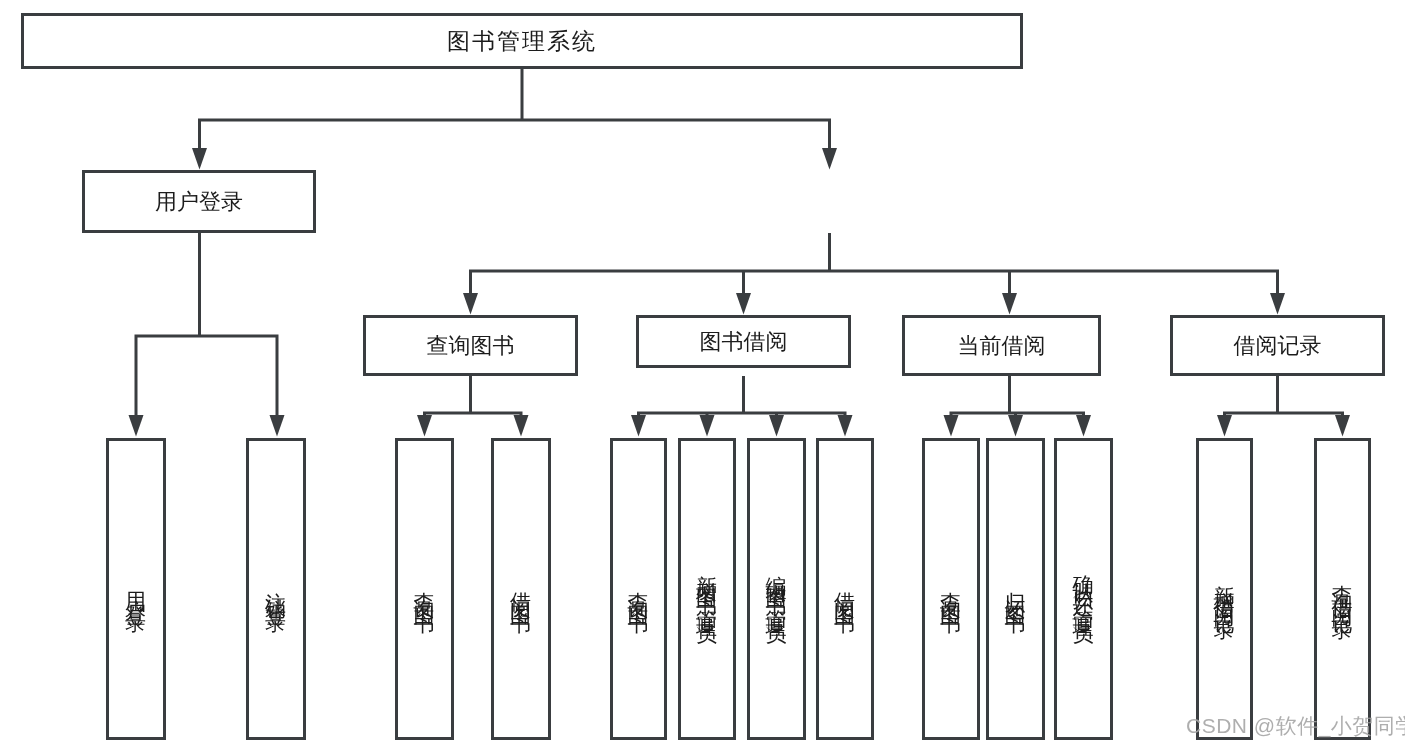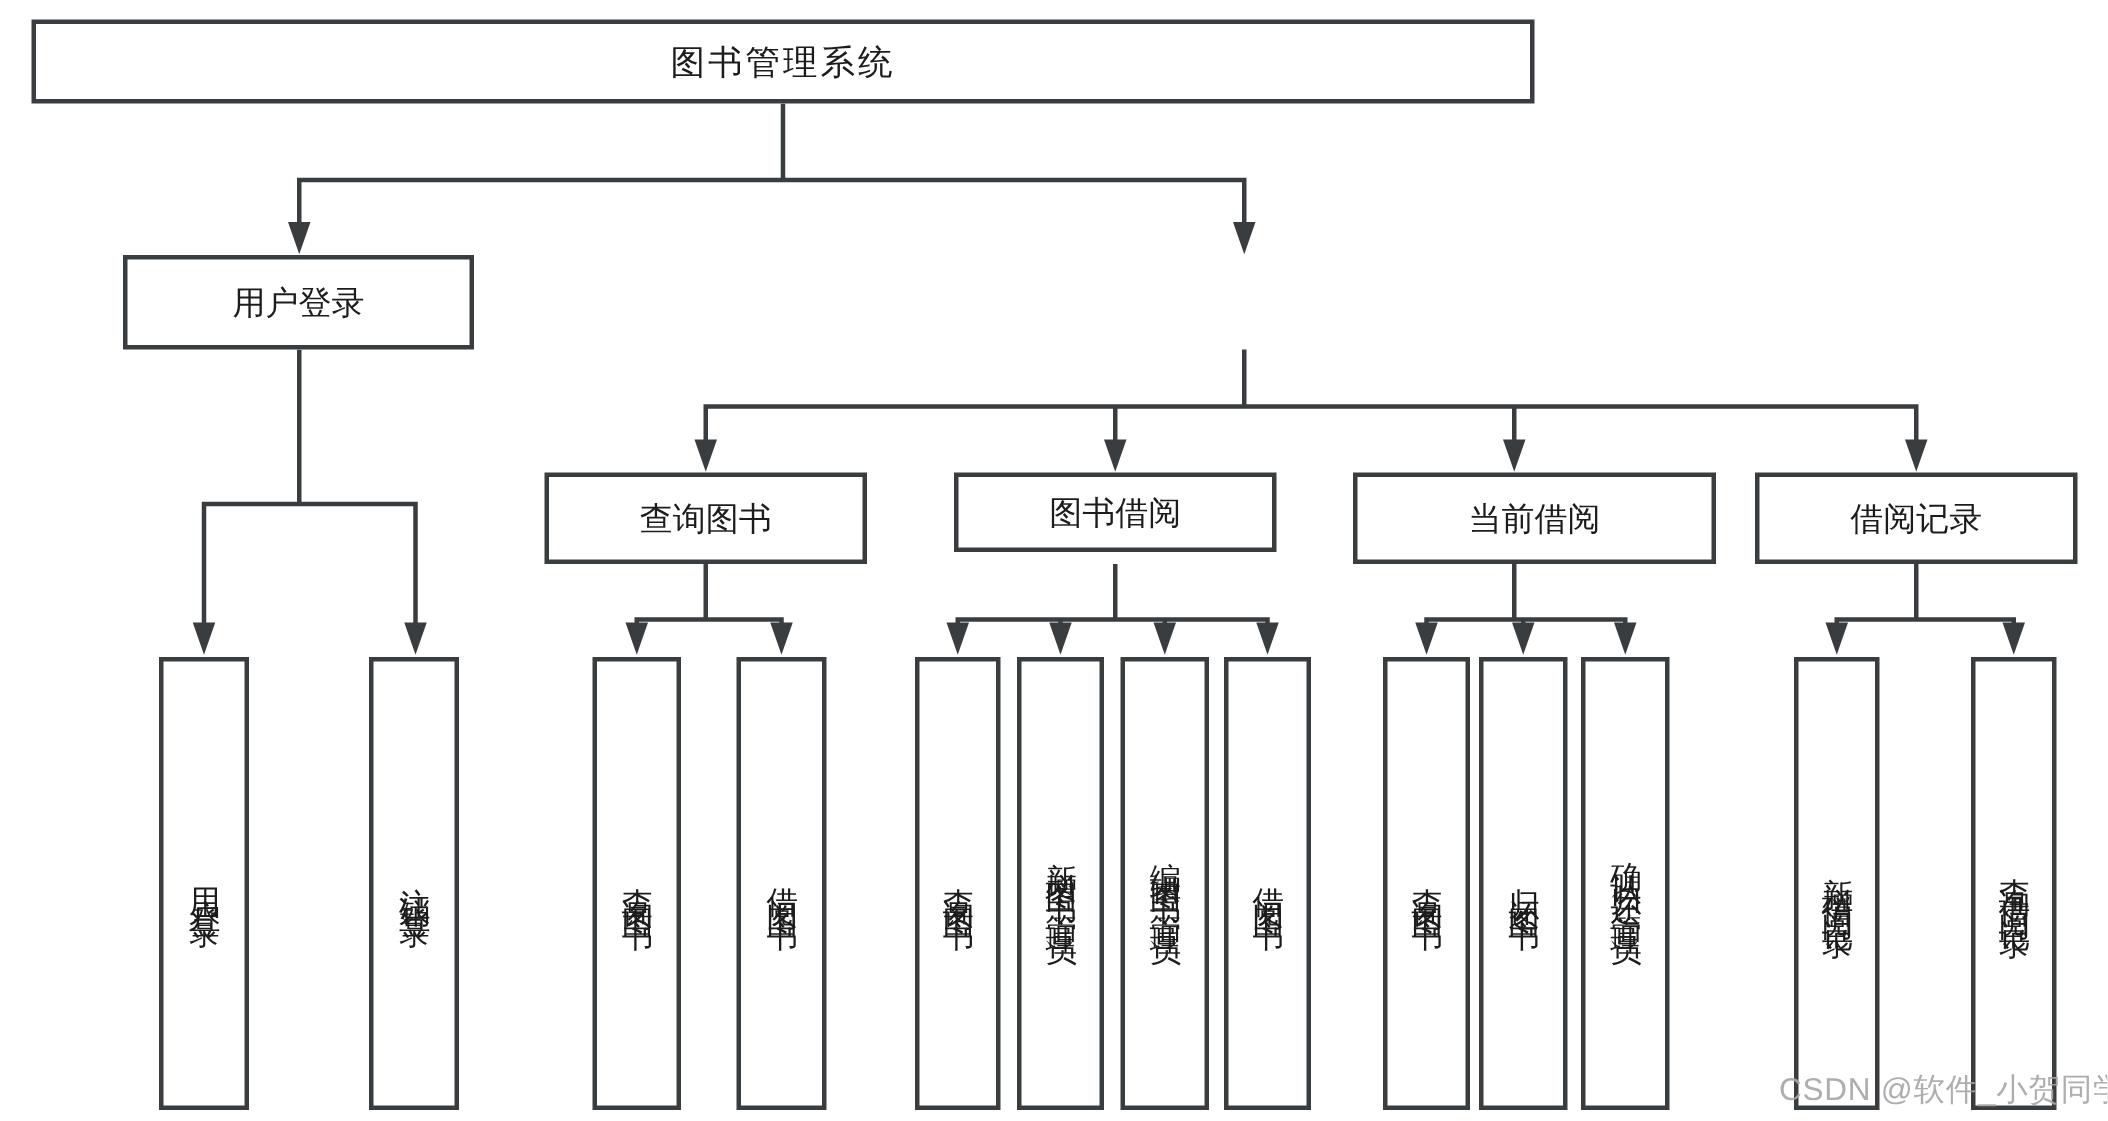--- a/index.html
+++ b/index.html
@@ -103,21 +103,21 @@
   <div class="node" style="left:82px;top:170px;width:234px;height:63px">
     <span>用户登录</span>
   </div>
 
   <div class="node" style="left:363px;top:315px;width:215px;height:61px">
     <span>查询图书</span>
   </div>
   <div class="node" style="left:636px;top:315px;width:215px;height:53px">
     <span>图书借阅</span>
   </div>
-  <div class="node" style="left:902px;top:315px;width:242px;height:61px">
+  <div class="node" style="left:902px;top:315px;width:199px;height:61px">
     <span>当前借阅</span>
   </div>
   <div class="node" style="left:1170px;top:315px;width:215px;height:61px">
     <span>借阅记录</span>
   </div>
 
   <div class="node vert" style="left:106px;top:438px;width:60px;height:302px">
     <span>用户登录</span>
   </div>
   <div class="node vert" style="left:246px;top:438px;width:60px;height:302px">

